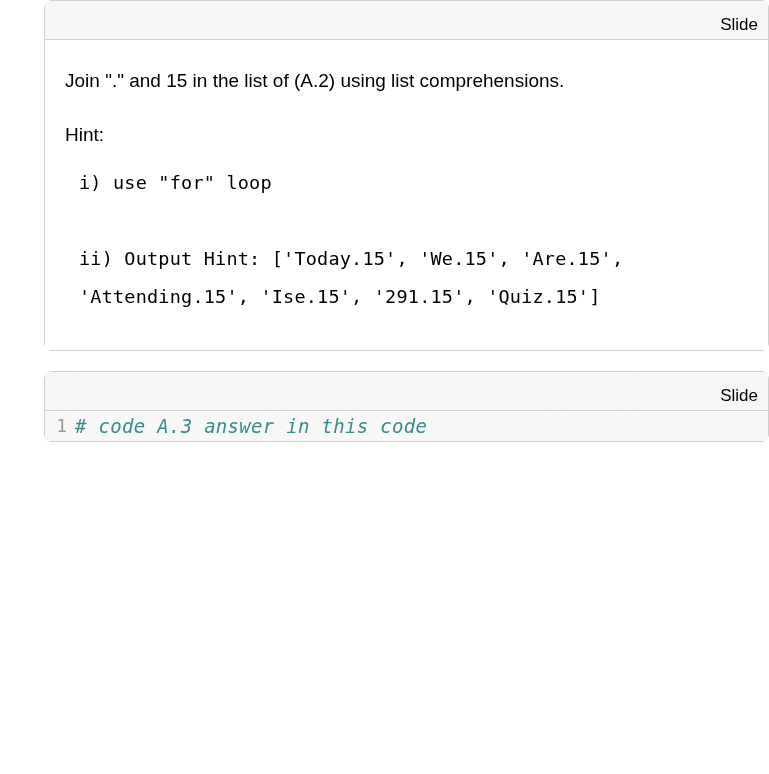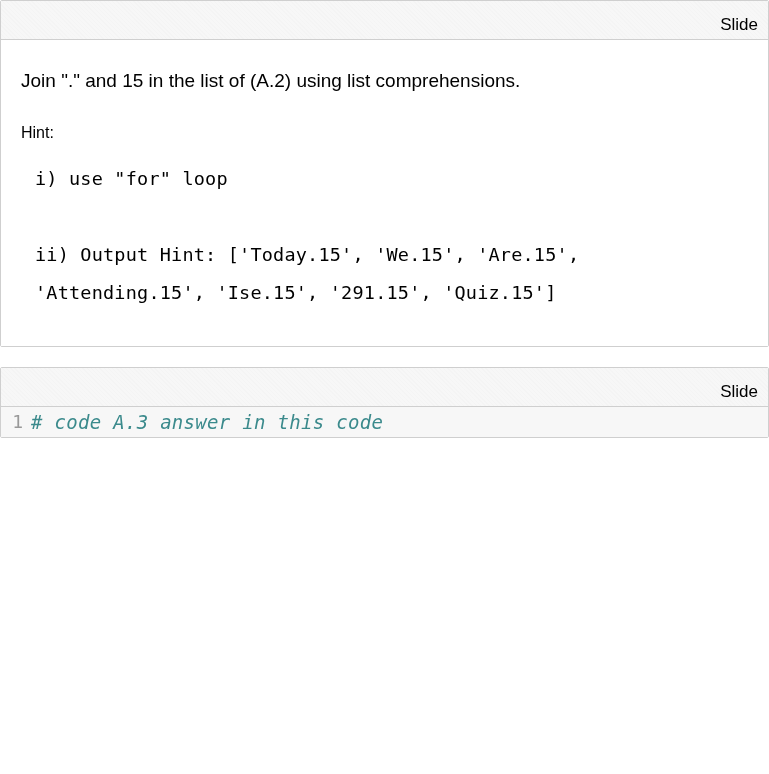--- a/index.html
+++ b/index.html
@@ -8,22 +8,23 @@
       box-sizing: border-box;
     }
     body {
       font-family: "Helvetica Neue", Helvetica, Arial, sans-serif;
       background: #ffffff;
       width: 769px;
       font-stretch: condensed;
     }
     .cell {
       border: 1px solid #cfcfcf;
-      border-radius: 2px;
+      border-radius: 8px;
       margin-bottom: 20px;
+      margin-left: 44px;
     }
     .cell-header {
       background: #f7f7f7;
       background-image: repeating-linear-gradient(
         45deg,
         rgba(0,0,0,0.01),
         rgba(0,0,0,0.01) 1px,
         transparent 1px,
         transparent 3px
       );
@@ -42,21 +43,21 @@
       font-weight: 700;
       margin-bottom: 28px;
       letter-spacing: -0.5px;
     }
     .paragraph {
       font-size: 19px;
       margin-bottom: 32px;
       font-stretch: semi-condensed;
     }
     .hint-label {
-      font-size: 16px;
+      font-size: 19px;
       margin-bottom: 18px;
       font-stretch: semi-condensed;
     }
     pre.hint-code {
       font-family: "Consolas", "Menlo", "DejaVu Sans Mono", monospace;
       font-size: 18.5px;
       line-height: 2.05;
       white-space: pre-wrap;
       padding-left: 14px;
       margin-top: 10px;

